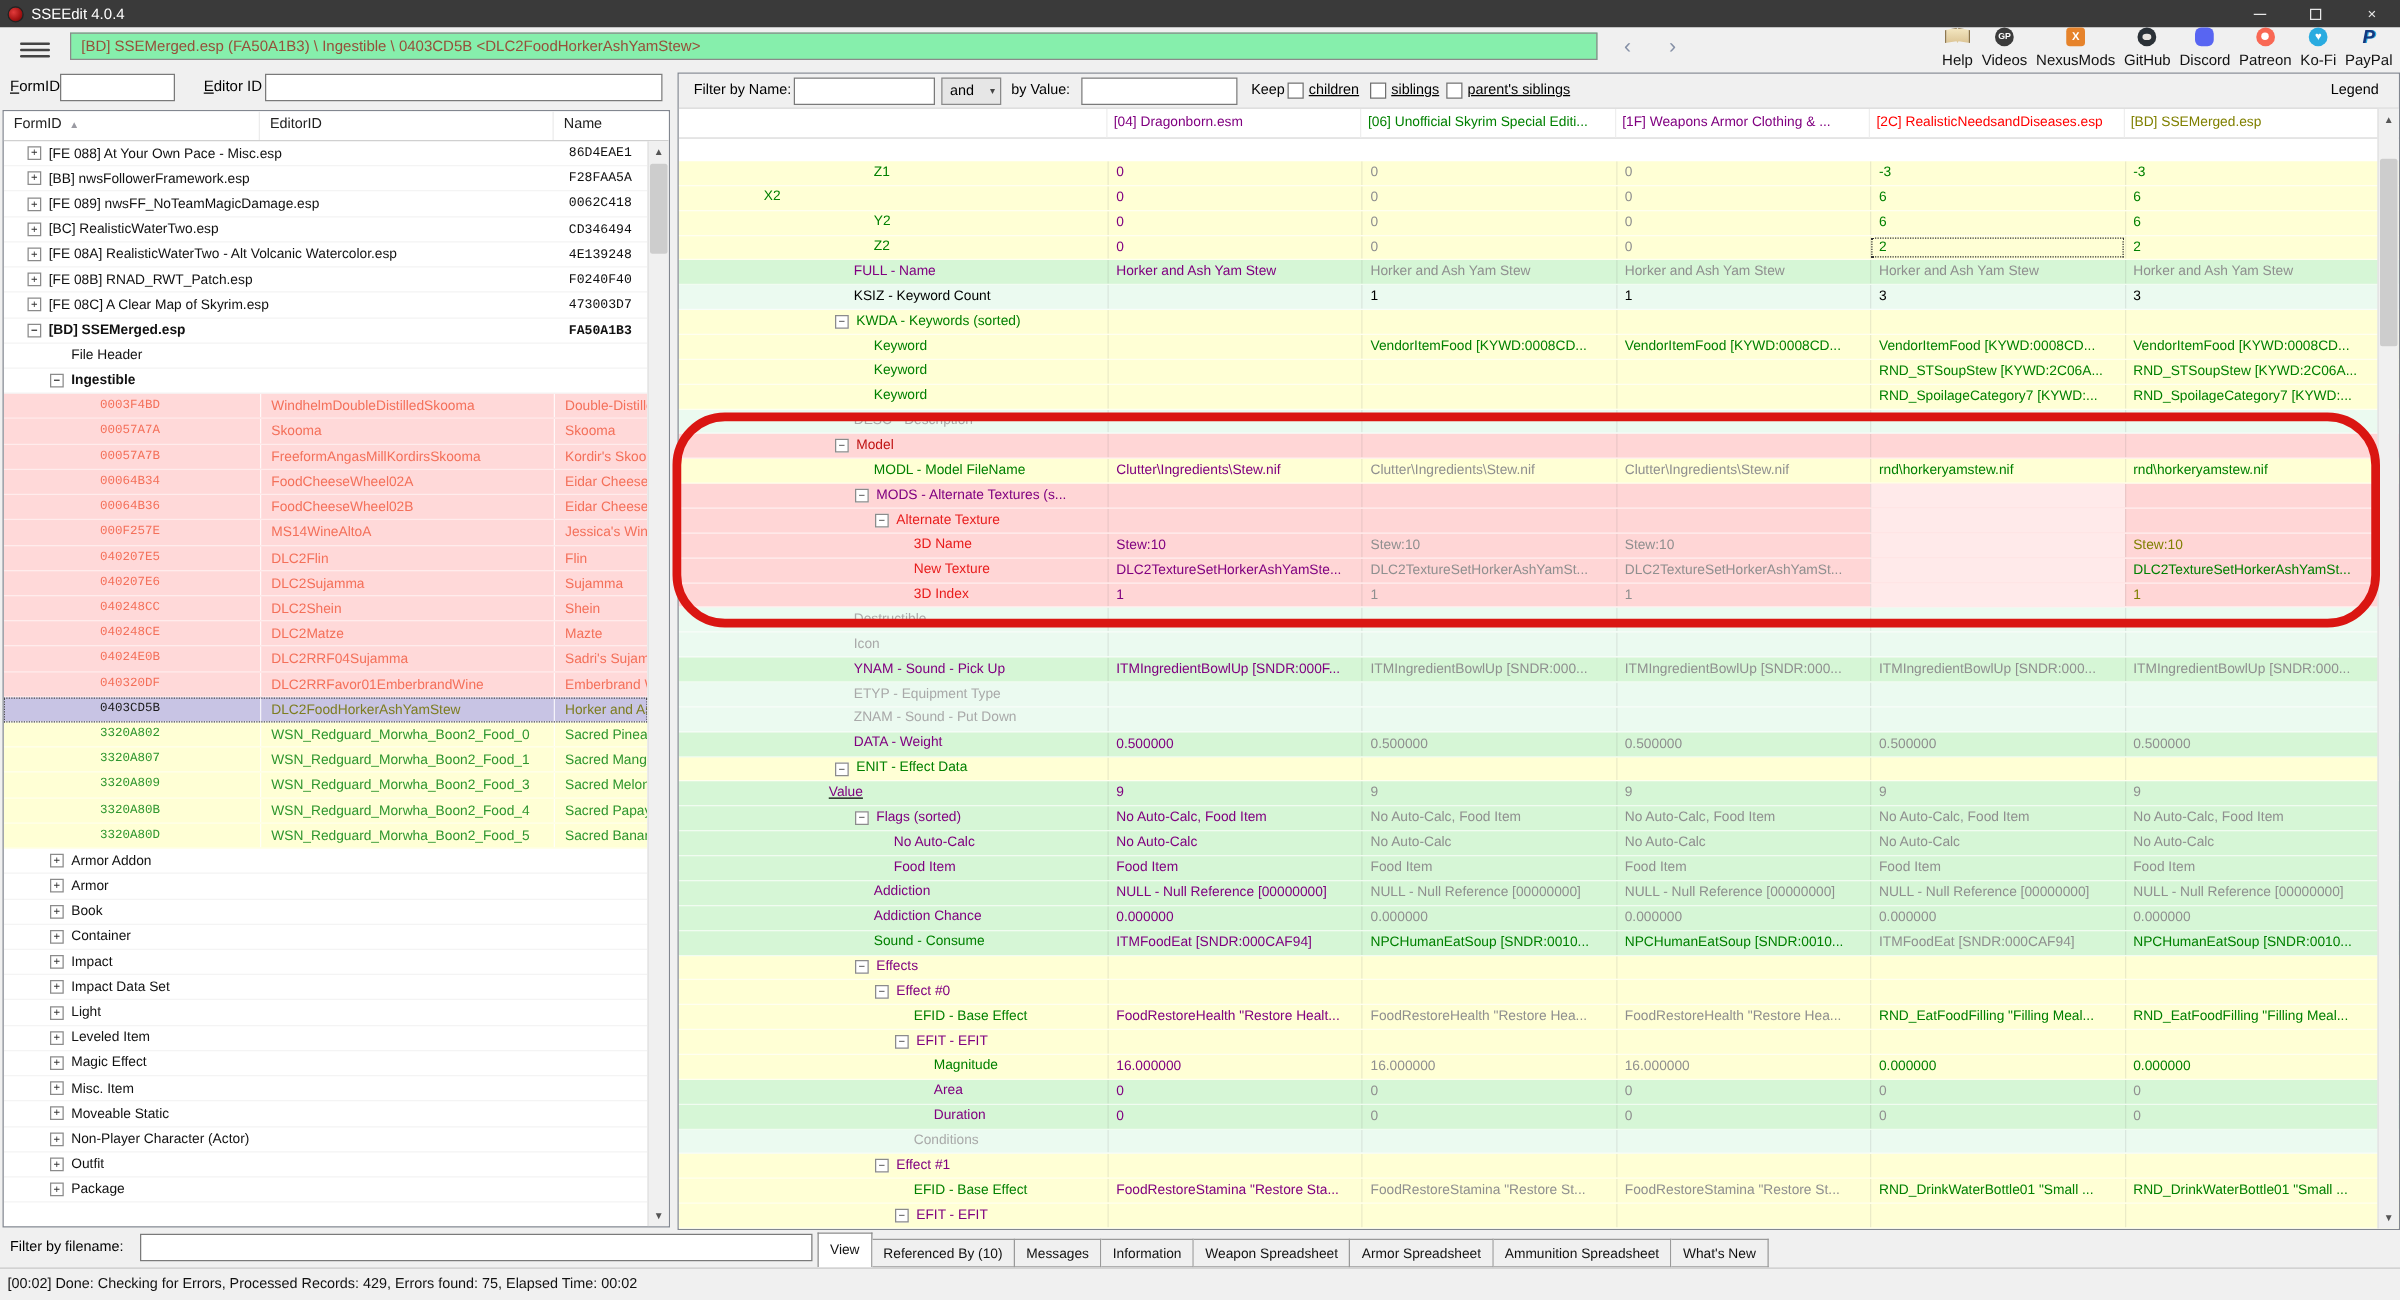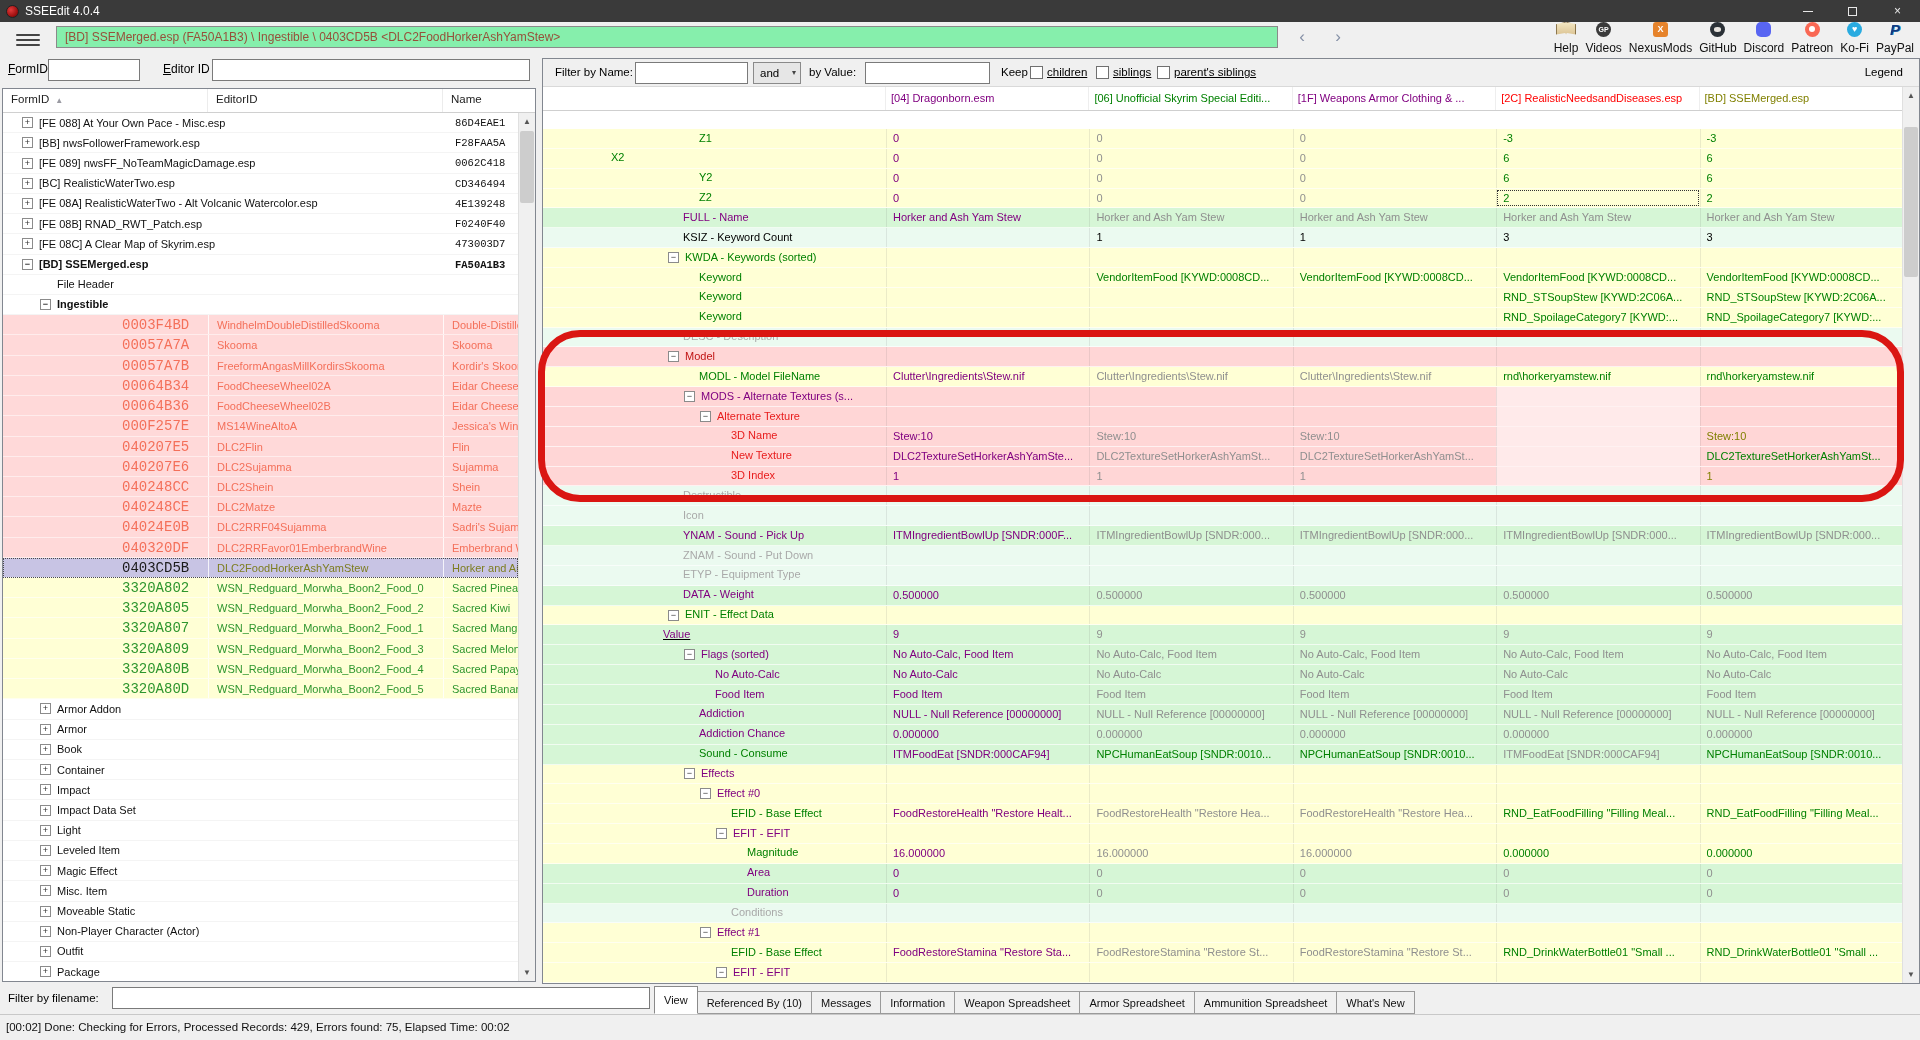--- a/index.html
+++ b/index.html
@@ -50,21 +50,21 @@
   .lh3 { flex:1; }
   .sortarrow { color:#9a9aa2; font-size:8px; margin-left:6px; }
   #ltree { position:absolute; left:0; top:24px; right:17px; bottom:0; overflow:hidden; }
   .lrow { display:flex; height:20.23px; line-height:20.23px; font-size:11px; white-space:nowrap; overflow:hidden; border-bottom:1px solid #f4f4f4; color:#111; }
   .lrow .sp { width:444px; display:flex; align-items:center; overflow:hidden; }
   .lrow .crc { flex:1; padding-left:8px; font-family:"Liberation Mono",monospace; font-size:10.5px; color:#111; overflow:hidden; }
   .tw { width:11px; height:11px; border:1px solid #8b8b8b; background:#fff; color:#333; font-size:9px; line-height:9px; text-align:center; display:inline-block; margin-right:6px; flex:none; }
   .twsp { width:17px; display:inline-block; flex:none; }
   .ind-plugin { padding-left:19px; } .ind-node { padding-left:37px; }
   .bold { font-weight:bold; }
-  .lrec .c1 { width:205px; padding-left:119px; font-family:"Liberation Mono",monospace; font-size:14px; overflow:hidden; }
+  .lrec .c1 { width:205px; padding-left:77px; font-family:"Liberation Mono",monospace; font-size:10px; overflow:hidden; }
   .lrec .c2 { width:235px; padding-left:8px; overflow:hidden; border-left:1px solid rgba(255,255,255,.8); }
   .lrec .c3 { flex:1; padding-left:8px; overflow:hidden; border-left:1px solid rgba(255,255,255,.8); }
   .st-pink  { background:#ffd9d9; color:#f4705a; border-bottom:1px solid #ffecec; }
   .st-yellow{ background:#ffffd5; color:#2e962e; border-bottom:1px solid #ffffee; }
   .st-sel   { background:#c8c4e4; color:#1a1a1a; outline:1px dotted #4a4a4a; outline-offset:-1px; }
   .st-sel .c2,.st-sel .c3 { color:#7d7d20; }
   #lscroll { position:absolute; right:0; top:24px; bottom:0; width:17px; background:#f0f0f0; border-left:1px solid #e0e0e0; }
   .sarr { height:17px; text-align:center; font-size:8px; color:#555; line-height:17px; }
   .sthumb { position:absolute; left:1px; width:14px; background:#cdcdcd; border-radius:2px; }
   #lthumb { top:18px; height:72px; }
@@ -322,25 +322,20 @@
         <div class="c1 mono">0403CD5B</div>
         <div class="c2">DLC2FoodHorkerAshYamStew</div>
         <div class="c3">Horker and Ash Yam Stew</div>
       </div>
       <div class="lrow lrec st-yellow">
         <div class="c1 mono">3320A802</div>
         <div class="c2">WSN_Redguard_Morwha_Boon2_Food_0</div>
         <div class="c3">Sacred Pineapple</div>
       </div>
       <div class="lrow lrec st-yellow">
-        <div class="c1 mono">3320A805</div>
-        <div class="c2">WSN_Redguard_Morwha_Boon2_Food_2</div>
-        <div class="c3">Sacred Kiwi</div>
-      </div>
-      <div class="lrow lrec st-yellow">
         <div class="c1 mono">3320A807</div>
         <div class="c2">WSN_Redguard_Morwha_Boon2_Food_1</div>
         <div class="c3">Sacred Mango</div>
       </div>
       <div class="lrow lrec st-yellow">
         <div class="c1 mono">3320A809</div>
         <div class="c2">WSN_Redguard_Morwha_Boon2_Food_3</div>
         <div class="c3">Sacred Melon</div>
       </div>
       <div class="lrow lrec st-yellow">
@@ -694,31 +689,31 @@
           <span class="lb-p">YNAM - Sound - Pick Up</span>
         </div>
         <div class="vc c-p">ITMIngredientBowlUp [SNDR:000F...</div>
         <div class="vc c-g">ITMIngredientBowlUp [SNDR:000...</div>
         <div class="vc c-g">ITMIngredientBowlUp [SNDR:000...</div>
         <div class="vc c-g">ITMIngredientBowlUp [SNDR:000...</div>
         <div class="vc c-g">ITMIngredientBowlUp [SNDR:000...</div>
       </div>
       <div class="rrow bg-pm">
         <div class="rlab" style="padding-left: 140px;">
-          <span class="lb-x">ZNAM - Sound - Put Down</span>
+          <span class="lb-x">ETYP - Equipment Type</span>
         </div>
         <div class="vc"></div>
         <div class="vc"></div>
         <div class="vc"></div>
         <div class="vc"></div>
         <div class="vc"></div>
       </div>
       <div class="rrow bg-pm">
         <div class="rlab" style="padding-left: 140px;">
-          <span class="lb-x">ETYP - Equipment Type</span>
+          <span class="lb-x">ZNAM - Sound - Put Down</span>
         </div>
         <div class="vc"></div>
         <div class="vc"></div>
         <div class="vc"></div>
         <div class="vc"></div>
         <div class="vc"></div>
       </div>
       <div class="rrow bg-m">
         <div class="rlab" style="padding-left: 140px;">
           <span class="lb-p">DATA - Weight</span>

